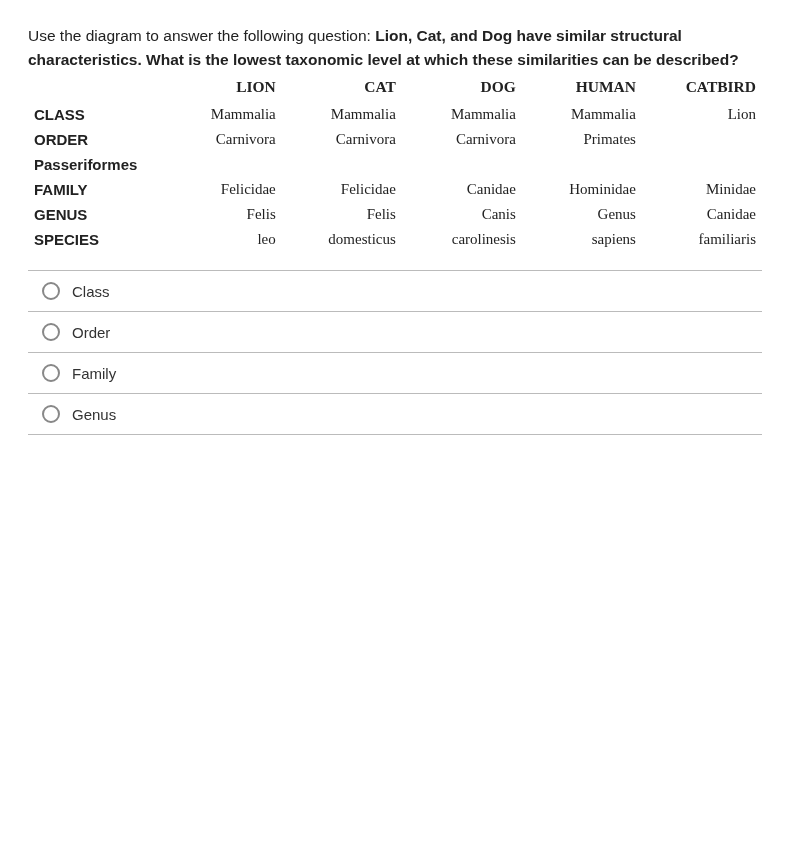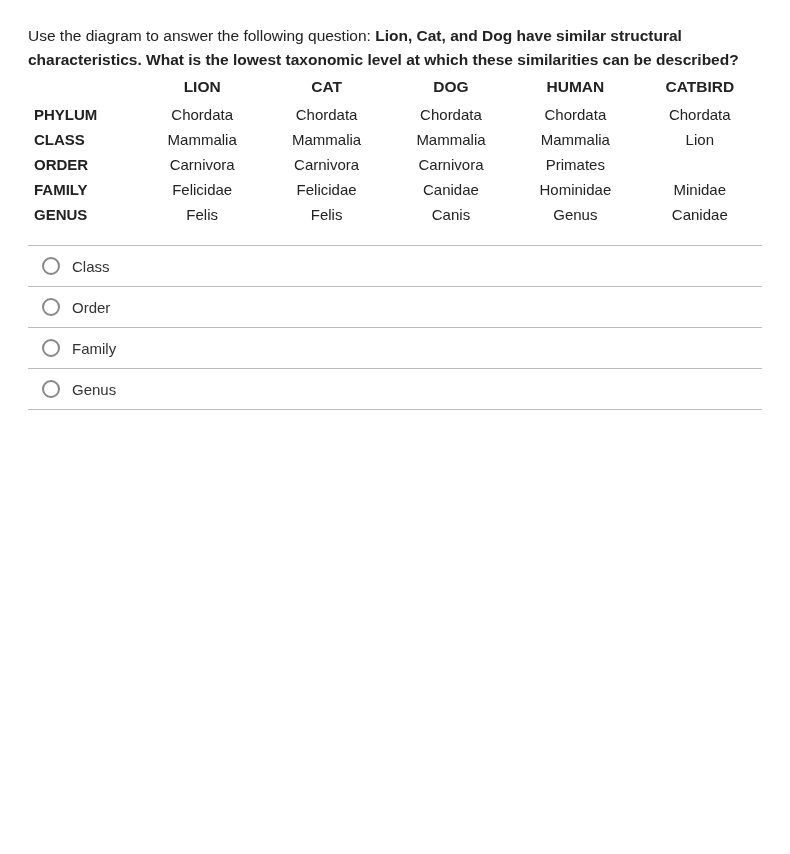--- a/index.html
+++ b/index.html
@@ -37,22 +37,23 @@
       min-width: 90px;
       padding-right: 2px;
     }
     .taxonomy-table .animal-header {
       font-weight: 700;
       text-align: center;
       padding-bottom: 6px;
       font-size: 15.5px;
     }
     .taxonomy-table .val-cell {
-      text-align: center;
+      text-align: right;
       min-width: 100px;
+      font-family: Liberation Serif, serif;
     }
     .divider {
       border: none;
       border-top: 1.5px solid #bbb;
       margin: 14px 0 0 0;
     }
     .options-section {
       margin-top: 0;
     }
     .option-row {
@@ -100,59 +101,63 @@
       <td class="rank-cell"></td>
       <td class="animal-header val-cell">LION</td>
       <td class="animal-header val-cell">CAT</td>
       <td class="animal-header val-cell">DOG</td>
       <td class="animal-header val-cell">HUMAN</td>
       <td class="animal-header val-cell">CATBIRD</td>
     </tr>
   </thead>
   <tbody id="taxonomy-body">
 
-  <tr>
-      <td class="rank-cell">PHYLUM</td>
-      <td class="val-cell">Chordata</td>
-      <td class="val-cell">Chordata</td>
-      <td class="val-cell">Chordata</td>
-      <td class="val-cell">Chordata</td>
-      <td class="val-cell">Chordata</td>
-    </tr>
       <tr>
       <td class="rank-cell">CLASS</td>
       <td class="val-cell">Mammalia</td>
       <td class="val-cell">Mammalia</td>
       <td class="val-cell">Mammalia</td>
       <td class="val-cell">Mammalia</td>
       <td class="val-cell">Lion</td>
     </tr>
       <tr>
       <td class="rank-cell">ORDER</td>
       <td class="val-cell">Carnivora</td>
       <td class="val-cell">Carnivora</td>
       <td class="val-cell">Carnivora</td>
       <td class="val-cell">Primates</td>
       <td class="val-cell"></td>
     </tr>
       <tr>
+      <td class="rank-cell passeriformes-cell">Passeriformes</td>
+      <td colspan="5"></td>
+    </tr>
+      <tr>
       <td class="rank-cell">FAMILY</td>
       <td class="val-cell">Felicidae</td>
       <td class="val-cell">Felicidae</td>
       <td class="val-cell">Canidae</td>
       <td class="val-cell">Hominidae</td>
       <td class="val-cell">Minidae</td>
     </tr>
       <tr>
       <td class="rank-cell">GENUS</td>
       <td class="val-cell">Felis</td>
       <td class="val-cell">Felis</td>
       <td class="val-cell">Canis</td>
       <td class="val-cell">Genus</td>
       <td class="val-cell">Canidae</td>
+    </tr>
+      <tr>
+      <td class="rank-cell">SPECIES</td>
+      <td class="val-cell">leo</td>
+      <td class="val-cell">domesticus</td>
+      <td class="val-cell">carolinesis</td>
+      <td class="val-cell">sapiens</td>
+      <td class="val-cell">familiaris</td>
     </tr>
     </tbody>
 </table>
 
 <hr class="divider">
 
 <div class="options-section">
 
 <div class="option-row">
     <span class="option-radio"></span>

